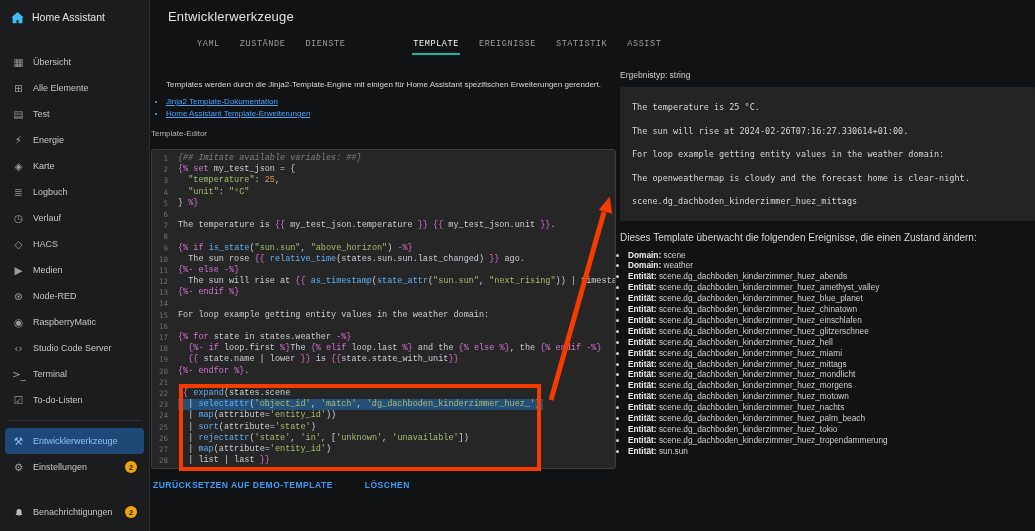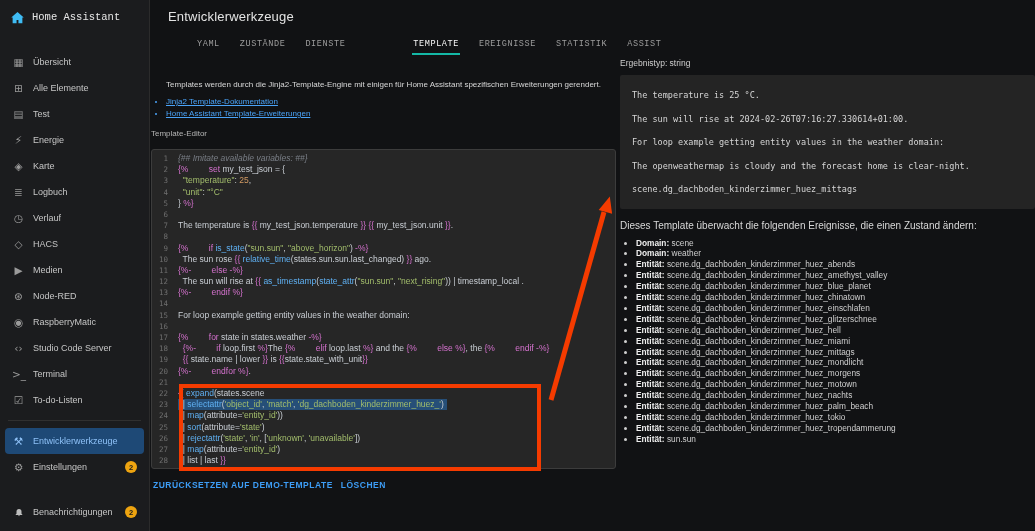--- a/index.html
+++ b/index.html
@@ -1,21 +1,21 @@
 <!DOCTYPE html>
 <html><head>
 <meta charset="utf-8">
 <style>
   *{margin:0;padding:0;box-sizing:border-box;}
   html,body{width:1035px;height:531px;}
   body{background:#111214;font-family:"Liberation Sans",sans-serif;color:#ddd;position:relative;overflow:hidden;}
 
   
   .sidebar{position:absolute;left:0;top:0;width:150px;height:531px;background:#1b1c1e;border-right:1px solid #2b2b2b;display:flex;flex-direction:column;z-index:2;}
-  .sidebar-header{height:34px;display:flex;align-items:center;gap:7px;padding:0 10px;flex:0 0 auto;font-family:Liberation Mono, monospace;}
+  .sidebar-header{height:34px;display:flex;align-items:center;gap:7px;padding:0 10px;flex:0 0 auto;}
   .sidebar-title{font-size:10.5px;color:#e6e6e6;}
   .sidebar-nav{flex:1;display:flex;flex-direction:column;padding-top:15px;overflow:hidden;}
   .nav-item{flex:0 0 26px;display:flex;align-items:center;gap:8px;margin:0 5px;padding:0 7px;border-radius:4px;color:#c6c6c6;font-size:9px;cursor:pointer;}
   .nav-item .icon{width:13px;flex:0 0 13px;font-size:10.5px;color:#9b9b9b;text-align:center;font-family:"DejaVu Sans",sans-serif;}
   .nav-item.active{background:#1e4976;color:#8ec1f7;}
   .nav-item.active .icon{color:#8ec1f7;}
   .nav-divider{border-top:1px solid #303030;margin:7px 8px;}
   .nav-item.bottom{margin-top:auto;margin-bottom:6px;}
   .badge{margin-left:auto;min-width:12px;height:12px;border-radius:6px;background:#eea410;color:#1b1b1b;font-size:7.5px;font-weight:bold;display:flex;align-items:center;justify-content:center;padding:0 3px;}
 
@@ -28,39 +28,39 @@
 
   
   .left-pane{position:absolute;left:151px;top:58px;width:465px;}
   .description{margin-top:22px;font-size:8px;color:#d8d8d8;white-space:nowrap;text-align:center;}
   .doc-links{margin:7px 0 0 15px;list-style:disc;}
   .doc-links li{font-size:8px;line-height:12px;color:#4aa3f8;}
   .doc-link{color:#4aa3f8;text-decoration:underline;cursor:pointer;}
   .editor-label{margin-top:9px;font-size:8px;color:#b5b5b5;}
   .editor{margin-top:11px;height:320px;background:#262626;border:1px solid #3c3c3c;border-radius:3px;display:flex;overflow:hidden;padding-top:3px;}
   .gutter{flex:0 0 20px;text-align:right;padding-right:4px;color:#6e6e6e;font-family:"DejaVu Sans Mono",monospace;font-size:7.5px;line-height:11.2px;}
-  .code{flex:1;overflow:hidden;font-family:Liberation Sans, sans-serif;font-size:8.5px;line-height:11.2px;color:#c9ced4;padding-left:6px;}
+  .code{flex:1;overflow:hidden;font-family:Liberation Mono, monospace;font-size:8.5px;line-height:11.2px;color:#c9ced4;padding-left:6px;}
   .gutter-line,.code-line{height:11.2px;white-space:pre;}
   .code-line.sel{background:#264f78;width:fit-content;padding-right:3px;}
   .tok-comment{color:#7a7f87;font-style:italic;}
   .tok-tag{color:#d672cf;}
-  .tok-kw{color:#d672cf;margin-left:18px;}
+  .tok-kw{color:#d672cf;}
   .tok-str{color:#a3be6c;}
   .tok-num{color:#d29a63;}
   .tok-fn{color:#5fb0f2;}
-  .actions{margin-top:11px;display:flex;gap:8px;padding-left:2px;}
+  .actions{margin-top:11px;display:flex;gap:32px;padding-left:2px;}
   .text-btn{background:none;border:none;color:#3d9df6;font-family:inherit;font-size:8.5px;font-weight:bold;letter-spacing:.5px;cursor:pointer;padding:0;}
 
   
   .right-pane{position:absolute;left:620px;top:58px;right:0;}
-  .result-type{font-size:8.5px;color:#cfcfcf;}
+  .result-type{margin-top:12px;font-size:8.5px;color:#cfcfcf;}
   .result-box{margin-top:7px;background:#242424;border-radius:2px;padding:15px 12px 1px;font-family:"DejaVu Sans Mono",monospace;font-size:8.5px;color:#d6d6d6;}
   .result-line{margin-bottom:13.5px;white-space:pre-wrap;}
   .watched-heading{margin-top:11px;font-size:10px;color:#d8d8d8;}
-  .entity-list{margin:7px 0 0 16px;list-style:disc;}
+  .entity-list{margin:7px 0 0 8px;list-style:disc;}
   .entity-item{font-size:8.3px;line-height:10.9px;color:#cfcfcf;}
   .entity-label{color:#efefef;font-weight:bold;}
 
   
   .annotation{position:absolute;left:0;top:0;width:1035px;height:531px;pointer-events:none;z-index:5;}
 </style>
 </head>
 <body>
 
 <div class="app">

